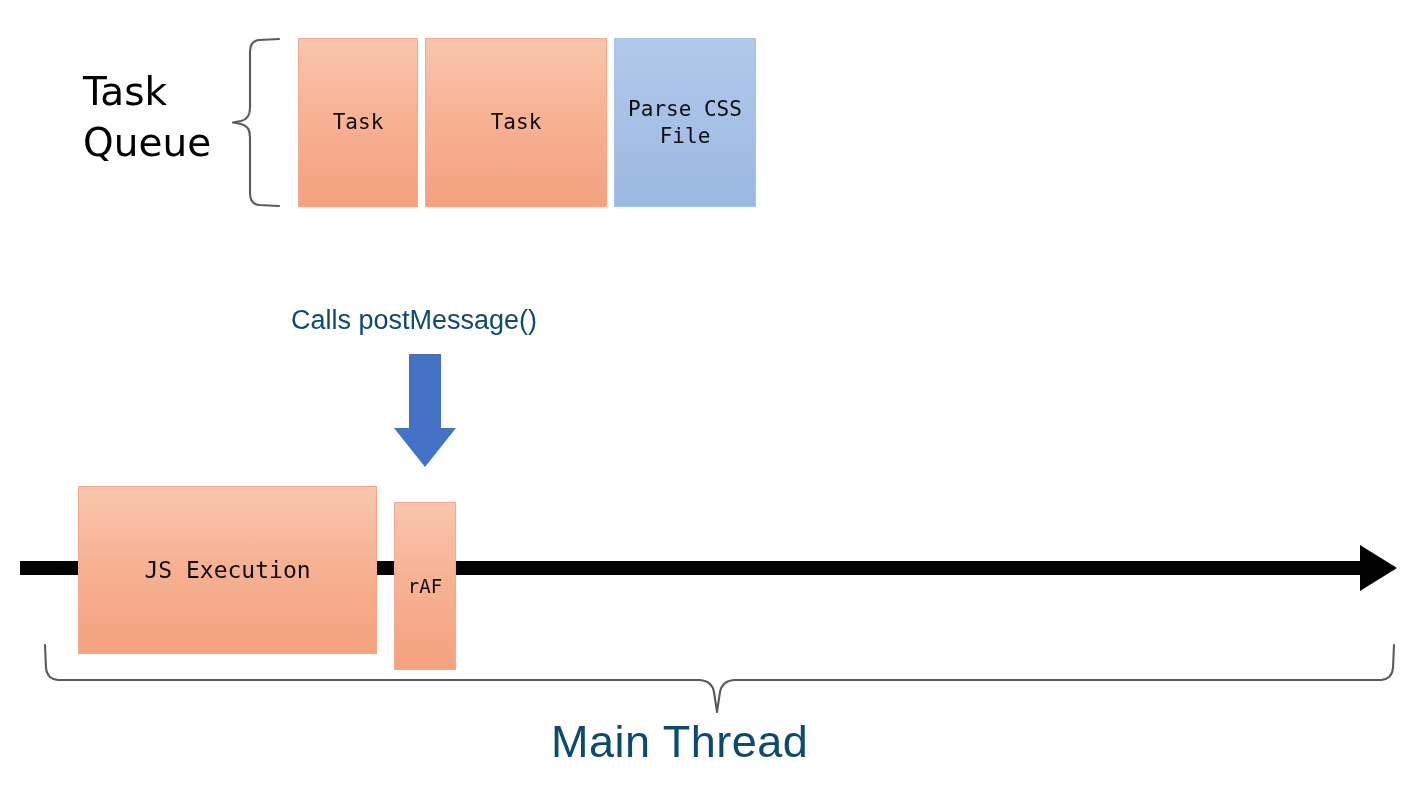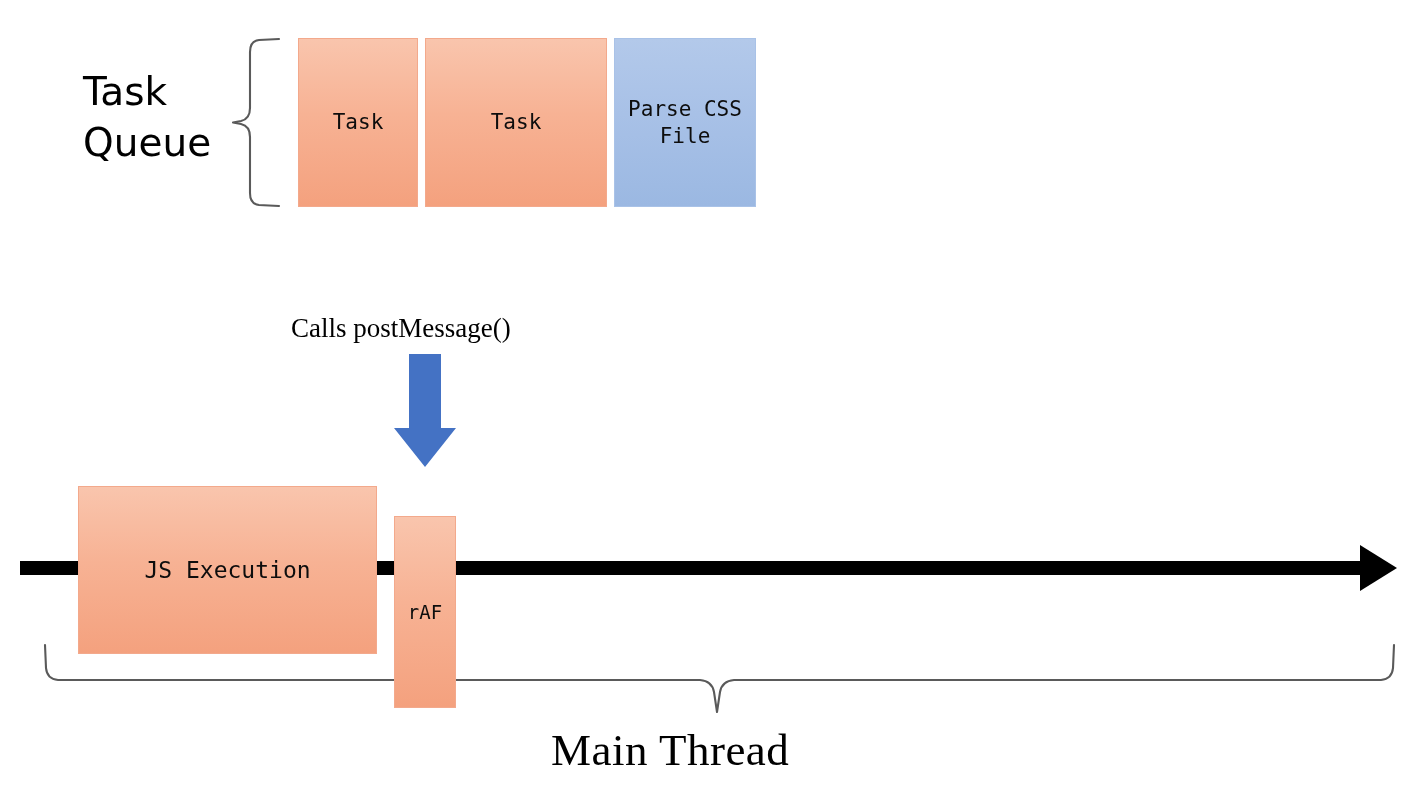--- a/index.html
+++ b/index.html
@@ -61,24 +61,23 @@
 
   
   .label-sans {
     position: absolute;
     font-family: "DejaVu Sans", sans-serif;
     color: #000000;
     white-space: pre-line;
   }
   .label-mono {
     position: absolute;
-    font-family: Liberation Serif, serif;
-    color: #000000;
+    font-family: Liberation Sans, sans-serif;
+    color: #0c4a6e;
     white-space: pre;
-    margin-top: 8px;
   }
   #task-queue-label {
     font-size: 39px;
     line-height: 1.32;
     left: 83px;
     top: 66px;
     text-align: left;
   }
   #post-message-label {
     font-size: 27px;
@@ -143,19 +142,19 @@
     <span>Parse CSS
 File</span>
   </div>
 
   <div class="label-mono" id="post-message-label">Calls postMessage()</div>
 
   <div class="tlbox" id="js-execution-block" style="left:78px; top:486px; width:299px; height:168px;">
     <span>JS Execution</span>
   </div>
 
-  <div class="tlbox" id="raf-block" style="left:394px; top:516px; width:62px; height:192px;">
+  <div class="tlbox" id="raf-block" style="left:394px; top:502px; width:62px; height:168px;">
     <span>rAF</span>
   </div>
 
   <div class="label-mono" id="main-thread-label">Main Thread</div>
 
 </div>
 
 </body></html>

